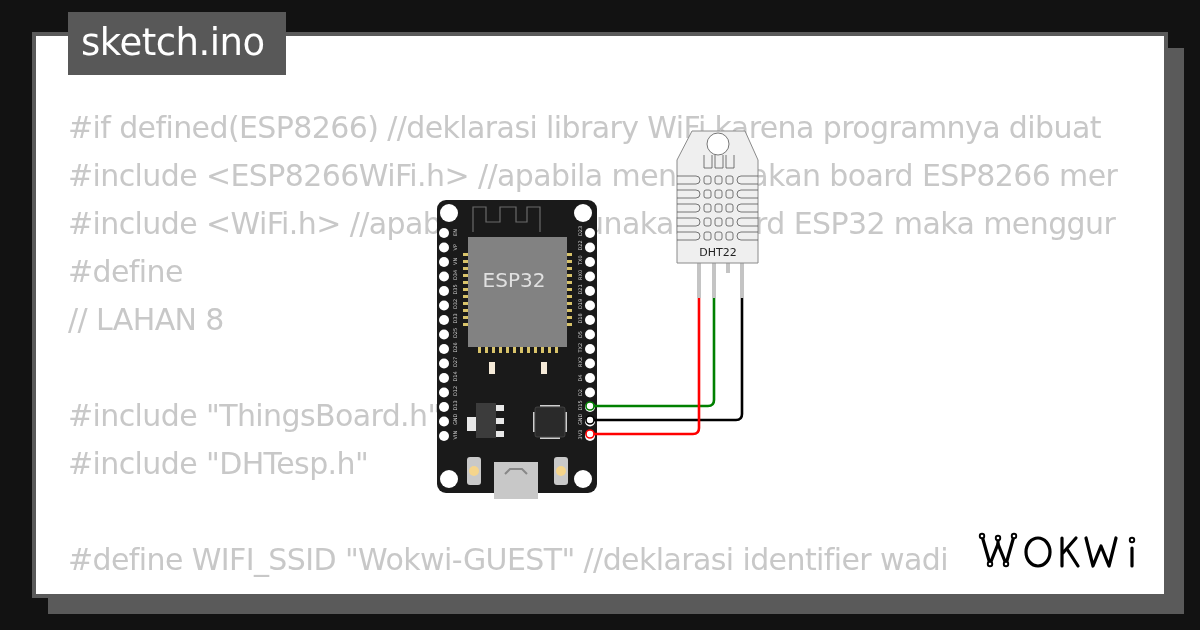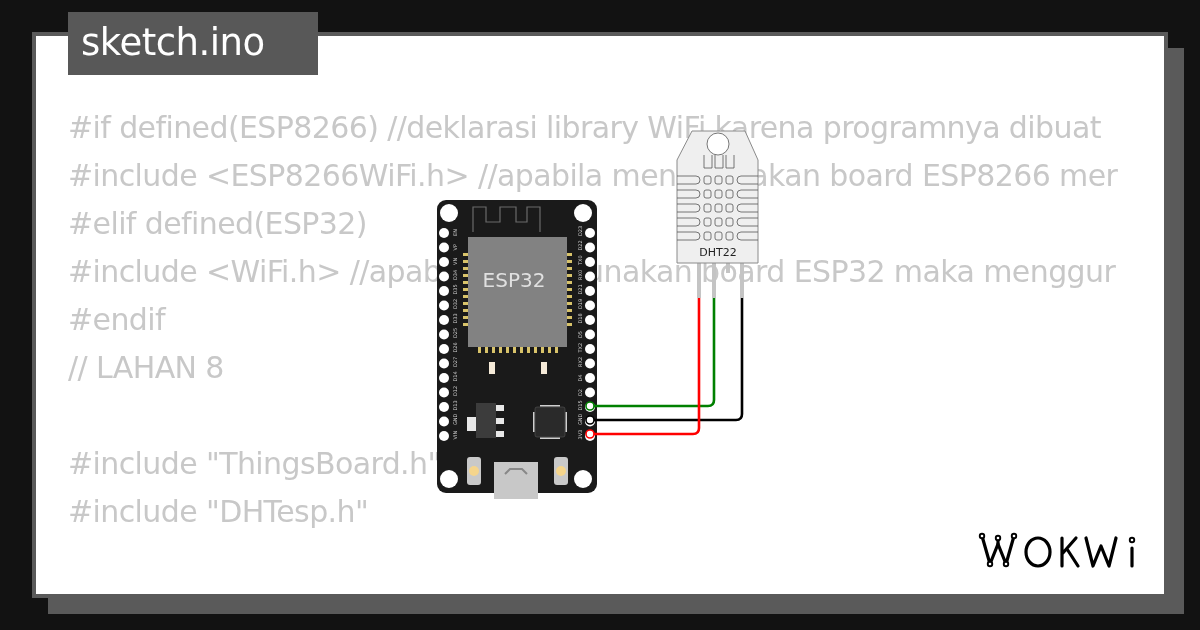--- a/index.html
+++ b/index.html
@@ -20,43 +20,42 @@
     }
     .code {
       position: absolute; left: 32px; top: 68px; width: 1064px;
       overflow: hidden; white-space: nowrap;
       color: #c8c8c8; font-family: "DejaVu Sans", sans-serif;
       font-size: 30px; line-height: 48px; letter-spacing: -0.6px;
     }
     .code-line { height: 48px; overflow: hidden; }
 
     .file-tab {
-      position: absolute; left: 68px; top: 12px; height: 63px; width: 250px;
+      position: absolute; left: 68px; top: 12px; height: 63px; width: 218px;
       background: #585858; color: #ffffff;
       font-family: "DejaVu Sans", sans-serif; font-size: 37px;
       line-height: 62px; padding-left: 13px; letter-spacing: -0.5px;
     }
 
     .wokwi-logo { position: absolute; left: 976px; top: 526px; }
 
     .diagram { position: absolute; left: 0; top: 0; width: 1200px; height: 630px; pointer-events: none; }
     .diagram * { pointer-events: auto; }
   </style>
 </head>
 <body>
 
 <div class="card-shadow"></div>
 <div class="card">
   <div class="card-inner">
     <div class="code">
       <div class="code-line">#if defined(ESP8266) //deklarasi library WiFi karena programnya dibuat</div>
       <div class="code-line">#include &lt;ESP8266WiFi.h&gt; //apabila menggunakan board ESP8266 mer</div>
-      <div class="code-line">#elif defined(ESP32)</div>
       <div class="code-line">#include &lt;WiFi.h&gt; //apabila menggunakan board ESP32 maka menggur</div>
-      <div class="code-line">#endif</div>
+      <div class="code-line">#define</div>
       <div class="code-line">// LAHAN 8</div>
       <div class="code-line"></div>
       <div class="code-line">#include "ThingsBoard.h"</div>
       <div class="code-line">#include "DHTesp.h"</div>
       <div class="code-line"></div>
       <div class="code-line">#define WIFI_SSID    "Wokwi-GUEST" //deklarasi identifier wadi</div>
     </div>
   </div>
 </div>
 

